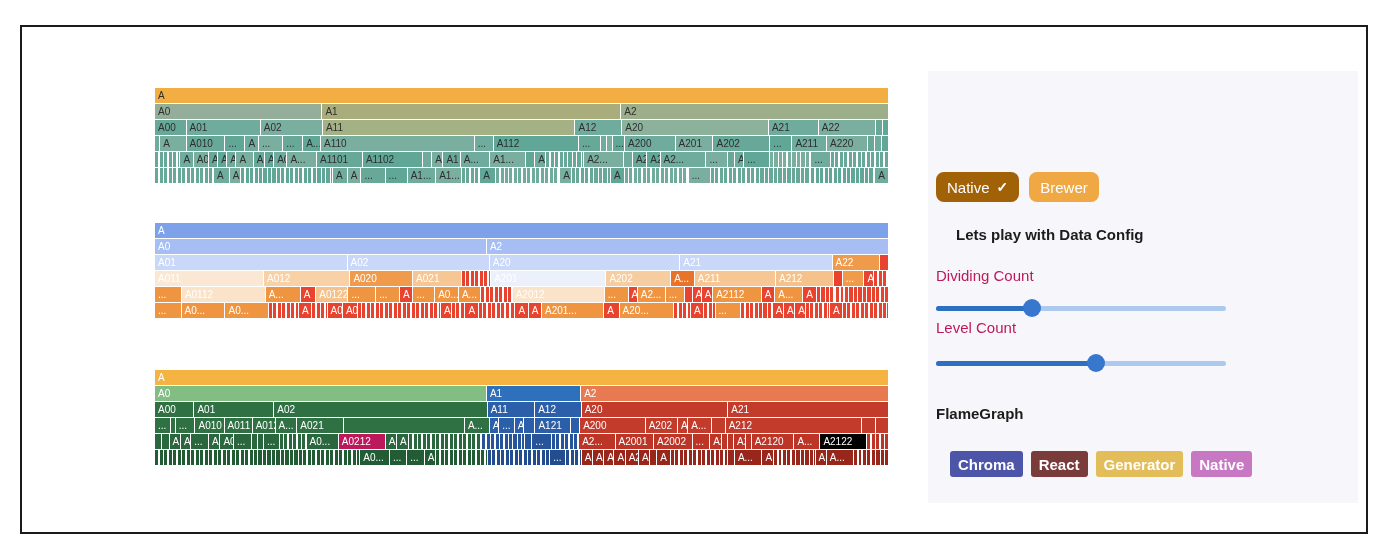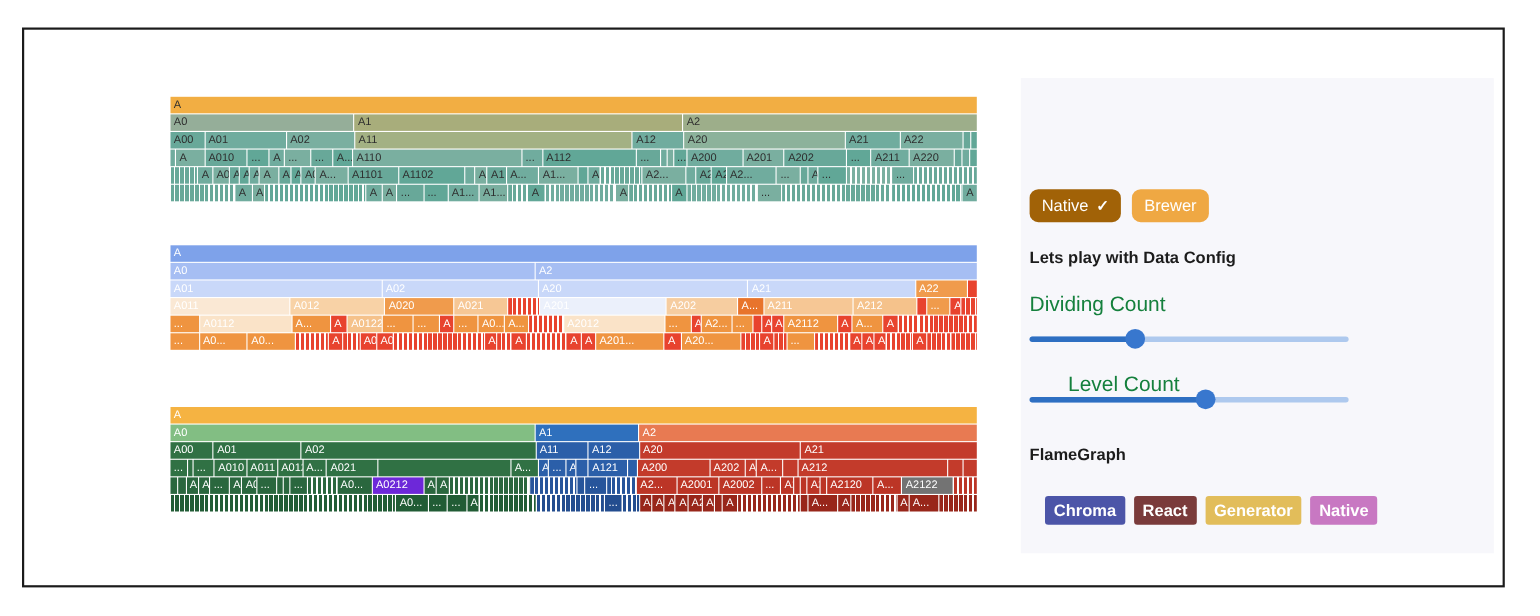--- a/index.html
+++ b/index.html
@@ -27,31 +27,31 @@
     background:#F7F7FB;
   }
   .panel-title{
     position:absolute;top:9px;left:0;right:0;text-align:center;
     padding-left:114px;font-size:17px;font-weight:bold;color:#151515;
   }
   .section-heading{
     position:absolute;left:8px;font-size:15px;font-weight:bold;color:#1c1c1c;
   }
   #heading-color{top:64px;}
-  #heading-data{top:155px;}
+  #heading-data{top:155px;margin-left:20px;}
   #heading-libs{top:334px;}
   .btn-row{position:absolute;left:8px;top:101px;display:flex;gap:10px;}
   .cfg-btn{
     height:30px;padding:0 11px;border-radius:8px;color:#ffffff;
     font-size:15px;display:flex;align-items:center;gap:7px;border:none;
   }
   .check{font-size:14px;font-weight:bold;}
-  .slider-label{position:absolute;left:8px;font-size:19px;color:#15803d;}
+  .slider-label{position:absolute;left:8px;font-size:15px;color:#be185d;}
   #slider-label-0{top:196px;}
-  #slider-label-1{top:268px;margin-left:35px;}
+  #slider-label-1{top:248px;}
   .slider{position:absolute;left:8px;width:290px;height:18px;}
   #slider-0{top:228px;}
   #slider-1{top:283px;}
   .slider-track,.slider-fill{position:absolute;top:7px;height:5px;border-radius:3px;}
   .slider-track{width:100%;}
   .slider-fill{left:0;}
   .slider-thumb{
     position:absolute;top:0;width:18px;height:18px;border-radius:50%;
     margin-left:-9px;
   }
@@ -316,40 +316,40 @@
       <div class="fg-cell" style="flex-grow: 9; background: rgb(42, 103, 62); color: rgb(255, 255, 255);">A</div>
       <div class="fg-cell" style="flex-grow: 16; background: rgb(42, 103, 62); color: rgb(255, 255, 255);">...</div>
       <div class="fg-cell" style="flex-grow: 10; background: rgb(42, 103, 62); color: rgb(255, 255, 255);">A</div>
       <div class="fg-cell" style="flex-grow: 12; background: rgb(42, 103, 62); color: rgb(255, 255, 255);">A0</div>
       <div class="fg-cell" style="flex-grow: 16; background: rgb(42, 103, 62); color: rgb(255, 255, 255);">...</div>
       <div class="fg-cell" style="flex-grow: 5; background: rgb(42, 103, 62); color: rgb(255, 255, 255);"></div>
       <div class="fg-cell" style="flex-grow: 5; background: rgb(42, 103, 62); color: rgb(255, 255, 255);"></div>
       <div class="fg-cell" style="flex-grow: 14; background: rgb(42, 103, 62); color: rgb(255, 255, 255);">...</div>
       <div class="fg-cell" style="flex-grow: 25; background: repeating-linear-gradient(90deg, rgb(42, 103, 62) 0px, rgb(42, 103, 62) 3px, rgb(255, 255, 255) 3px, rgb(255, 255, 255) 4.5px); color: rgb(255, 255, 255);"></div>
       <div class="fg-cell" style="flex-grow: 30; background: rgb(42, 103, 62); color: rgb(255, 255, 255);">A0...</div>
-      <div class="fg-cell" style="flex-grow: 44; background: #6d28d9; color: rgb(255, 255, 255);">A0212</div>
+      <div class="fg-cell" style="flex-grow: 44; background: #be185d; color: rgb(255, 255, 255);">A0212</div>
       <div class="fg-cell" style="flex-grow: 10; background: rgb(42, 103, 62); color: rgb(255, 255, 255);">A</div>
       <div class="fg-cell" style="flex-grow: 10; background: rgb(42, 103, 62); color: rgb(255, 255, 255);">A</div>
       <div class="fg-cell" style="flex-grow: 70; background: repeating-linear-gradient(90deg, rgb(42, 103, 62) 0px, rgb(42, 103, 62) 3px, rgb(255, 255, 255) 3px, rgb(255, 255, 255) 4.5px); color: rgb(255, 255, 255);"></div>
       <div class="fg-cell" style="flex-grow: 40; background: repeating-linear-gradient(90deg, rgb(39, 85, 155) 0px, rgb(39, 85, 155) 3px, rgb(255, 255, 255) 3px, rgb(255, 255, 255) 4.5px); color: rgb(255, 255, 255);"></div>
       <div class="fg-cell" style="flex-grow: 6; background: rgb(39, 85, 155); color: rgb(255, 255, 255);"></div>
       <div class="fg-cell" style="flex-grow: 18; background: rgb(39, 85, 155); color: rgb(255, 255, 255);">...</div>
       <div class="fg-cell" style="flex-grow: 25; background: repeating-linear-gradient(90deg, rgb(39, 85, 155) 0px, rgb(39, 85, 155) 3px, rgb(255, 255, 255) 3px, rgb(255, 255, 255) 4.5px); color: rgb(255, 255, 255);"></div>
       <div class="fg-cell" style="flex-grow: 34; background: rgb(188, 53, 38); color: rgb(255, 255, 255);">A2...</div>
       <div class="fg-cell" style="flex-grow: 36; background: rgb(188, 53, 38); color: rgb(255, 255, 255);">A2001</div>
       <div class="fg-cell" style="flex-grow: 36; background: rgb(188, 53, 38); color: rgb(255, 255, 255);">A2002</div>
       <div class="fg-cell" style="flex-grow: 16; background: rgb(188, 53, 38); color: rgb(255, 255, 255);">...</div>
       <div class="fg-cell" style="flex-grow: 10; background: rgb(188, 53, 38); color: rgb(255, 255, 255);">A2</div>
       <div class="fg-cell" style="flex-grow: 5; background: rgb(188, 53, 38); color: rgb(255, 255, 255);"></div>
       <div class="fg-cell" style="flex-grow: 5; background: rgb(188, 53, 38); color: rgb(255, 255, 255);"></div>
       <div class="fg-cell" style="flex-grow: 10; background: rgb(188, 53, 38); color: rgb(255, 255, 255);">A2</div>
       <div class="fg-cell" style="flex-grow: 5; background: rgb(188, 53, 38); color: rgb(255, 255, 255);"></div>
       <div class="fg-cell" style="flex-grow: 40; background: rgb(188, 53, 38); color: rgb(255, 255, 255);">A2120</div>
       <div class="fg-cell" style="flex-grow: 24; background: rgb(188, 53, 38); color: rgb(255, 255, 255);">A...</div>
-      <div class="fg-cell" style="flex-grow: 44; background: #737373; color: rgb(255, 255, 255);">A2122</div>
+      <div class="fg-cell" style="flex-grow: 44; background: #000000; color: rgb(255, 255, 255);">A2122</div>
       <div class="fg-cell" style="flex-grow: 20; background: repeating-linear-gradient(90deg, rgb(188, 53, 38) 0px, rgb(188, 53, 38) 3px, rgb(255, 255, 255) 3px, rgb(255, 255, 255) 4.5px); color: rgb(255, 255, 255);"></div>
     </div>
     <div class="fg-row">
       <div class="fg-cell" style="flex-grow: 200; background: repeating-linear-gradient(90deg, rgb(33, 92, 53) 0px, rgb(33, 92, 53) 3px, rgb(255, 255, 255) 3px, rgb(255, 255, 255) 4.5px); color: rgb(255, 255, 255);"></div>
       <div class="fg-cell" style="flex-grow: 28; background: rgb(33, 92, 53); color: rgb(255, 255, 255);">A0...</div>
       <div class="fg-cell" style="flex-grow: 16; background: rgb(33, 92, 53); color: rgb(255, 255, 255);">...</div>
       <div class="fg-cell" style="flex-grow: 16; background: rgb(33, 92, 53); color: rgb(255, 255, 255);">...</div>
       <div class="fg-cell" style="flex-grow: 10; background: rgb(33, 92, 53); color: rgb(255, 255, 255);">A</div>
       <div class="fg-cell" style="flex-grow: 50; background: repeating-linear-gradient(90deg, rgb(33, 92, 53) 0px, rgb(33, 92, 53) 3px, rgb(255, 255, 255) 3px, rgb(255, 255, 255) 4.5px); color: rgb(255, 255, 255);"></div>
       <div class="fg-cell" style="flex-grow: 60; background: repeating-linear-gradient(90deg, rgb(35, 77, 143) 0px, rgb(35, 77, 143) 3px, rgb(255, 255, 255) 3px, rgb(255, 255, 255) 4.5px); color: rgb(255, 255, 255);"></div>

